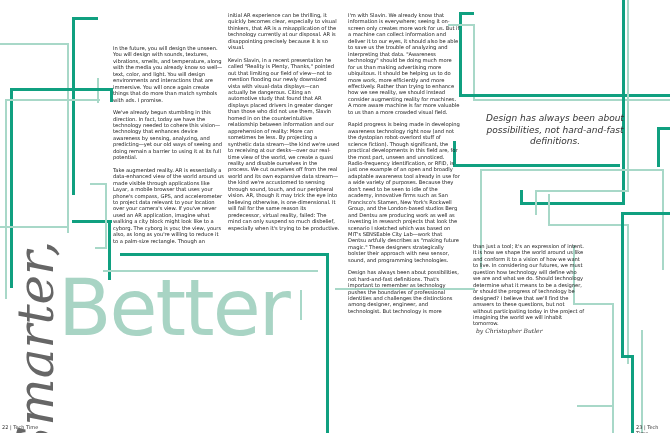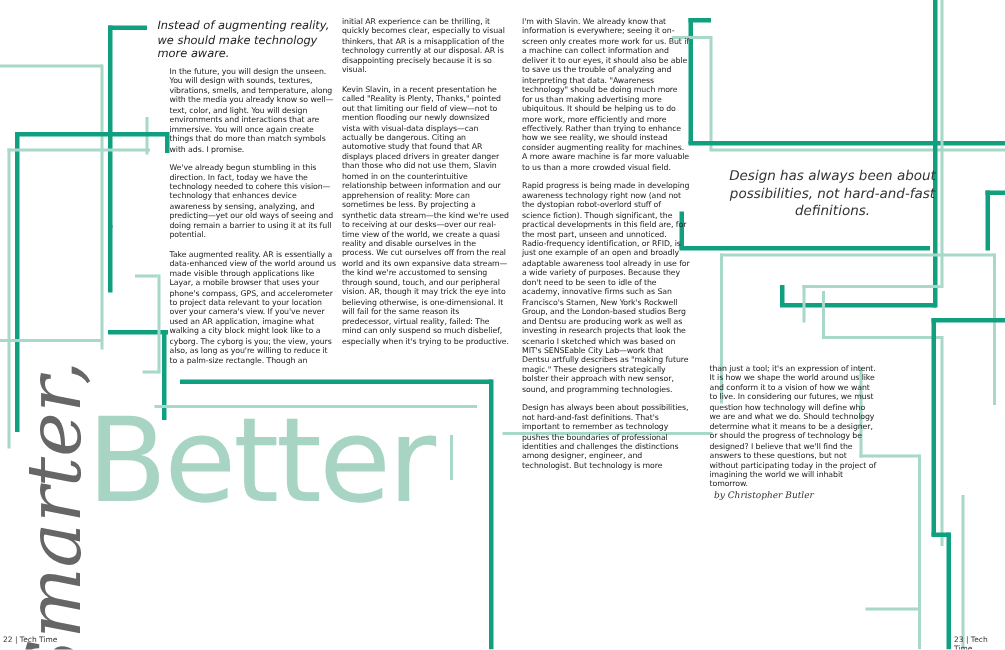--- a/index.html
+++ b/index.html
@@ -73,21 +73,20 @@
   <div class="ln dk" style="left:621px;top:355px;width:12px;height:3px;"></div>
   <div class="ln dk" style="left:631px;top:355px;width:3px;height:78px;"></div>
   <div class="ln lt" style="left:573px;top:245px;width:2px;height:60px;"></div>
   <div class="ln lt" style="left:573px;top:303px;width:40px;height:2px;"></div>
   <div class="ln lt" style="left:612px;top:303px;width:2px;height:130px;"></div>
   <div class="ln lt" style="left:612px;top:330px;width:2px;height:50px;"></div>
   <div class="ln lt" style="left:577px;top:405px;width:36px;height:2px;"></div>
   <div class="ln lt" style="left:641px;top:330px;width:2px;height:103px;"></div>
   <div class="ln lt" style="left:662px;top:245px;width:2px;height:25px;"></div>
 
-  <div class="lede">Instead of augmenting reality, we should make technology more aware.</div>
 
   <div class="col" style="left:113px;top:45px;width:112px;">
     <p>In the future, you will design the unseen. You will design with sounds, textures, vibrations, smells, and temperature, along with the media you already know so well—text, color, and light. You will design environments and interactions that are immersive. You will once again create things that do more than match symbols with ads. I promise.</p>
     <p>We've already begun stumbling in this direction. In fact, today we have the technology needed to cohere this vision—technology that enhances device awareness by sensing, analyzing, and predicting—yet our old ways of seeing and doing remain a barrier to using it at its full potential.</p>
     <p>Take augmented reality. AR is essentially a data-enhanced view of the world around us made visible through applications like Layar, a mobile browser that uses your phone's compass, GPS, and accelerometer to project data relevant to your location over your camera's view. If you've never used an AR application, imagine what walking a city block might look like to a cyborg. The cyborg is you; the view, yours also, as long as you're willing to reduce it to a palm-size rectangle. Though an</p>
   </div>
 
   <div class="col" style="left:228px;top:12px;width:112px;">
     <p>initial AR experience can be thrilling, it quickly becomes clear, especially to visual thinkers, that AR is a misapplication of the technology currently at our disposal. AR is disappointing precisely because it is so visual.</p>
     <p>Kevin Slavin, in a recent presentation he called "Reality is Plenty, Thanks," pointed out that limiting our field of view—not to mention flooding our newly downsized vista with visual-data displays—can actually be dangerous. Citing an automotive study that found that AR displays placed drivers in greater danger than those who did not use them, Slavin homed in on the counterintuitive relationship between information and our apprehension of reality: More can sometimes be less. By projecting a synthetic data stream—the kind we're used to receiving at our desks—over our real-time view of the world, we create a quasi reality and disable ourselves in the process. We cut ourselves off from the real world and its own expansive data stream—the kind we're accustomed to sensing through sound, touch, and our peripheral vision. AR, though it may trick the eye into believing otherwise, is one-dimensional. It will fail for the same reason its predecessor, virtual reality, failed: The mind can only suspend so much disbelief, especially when it's trying to be productive.</p>

